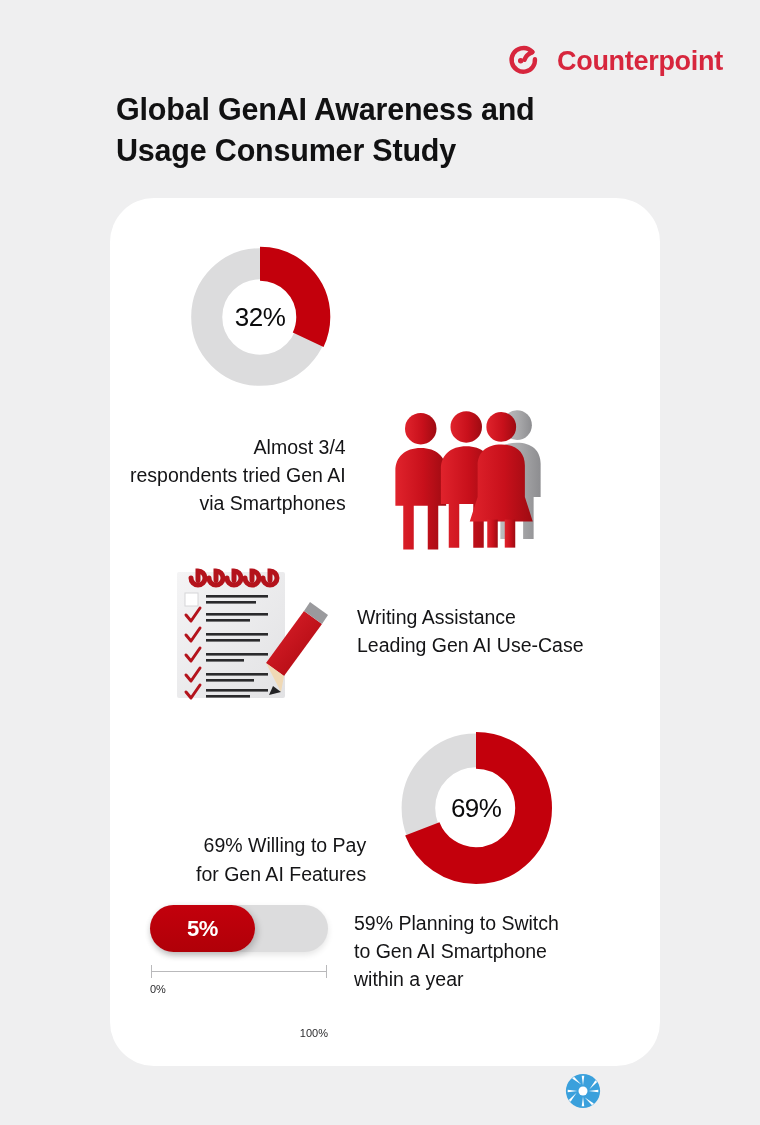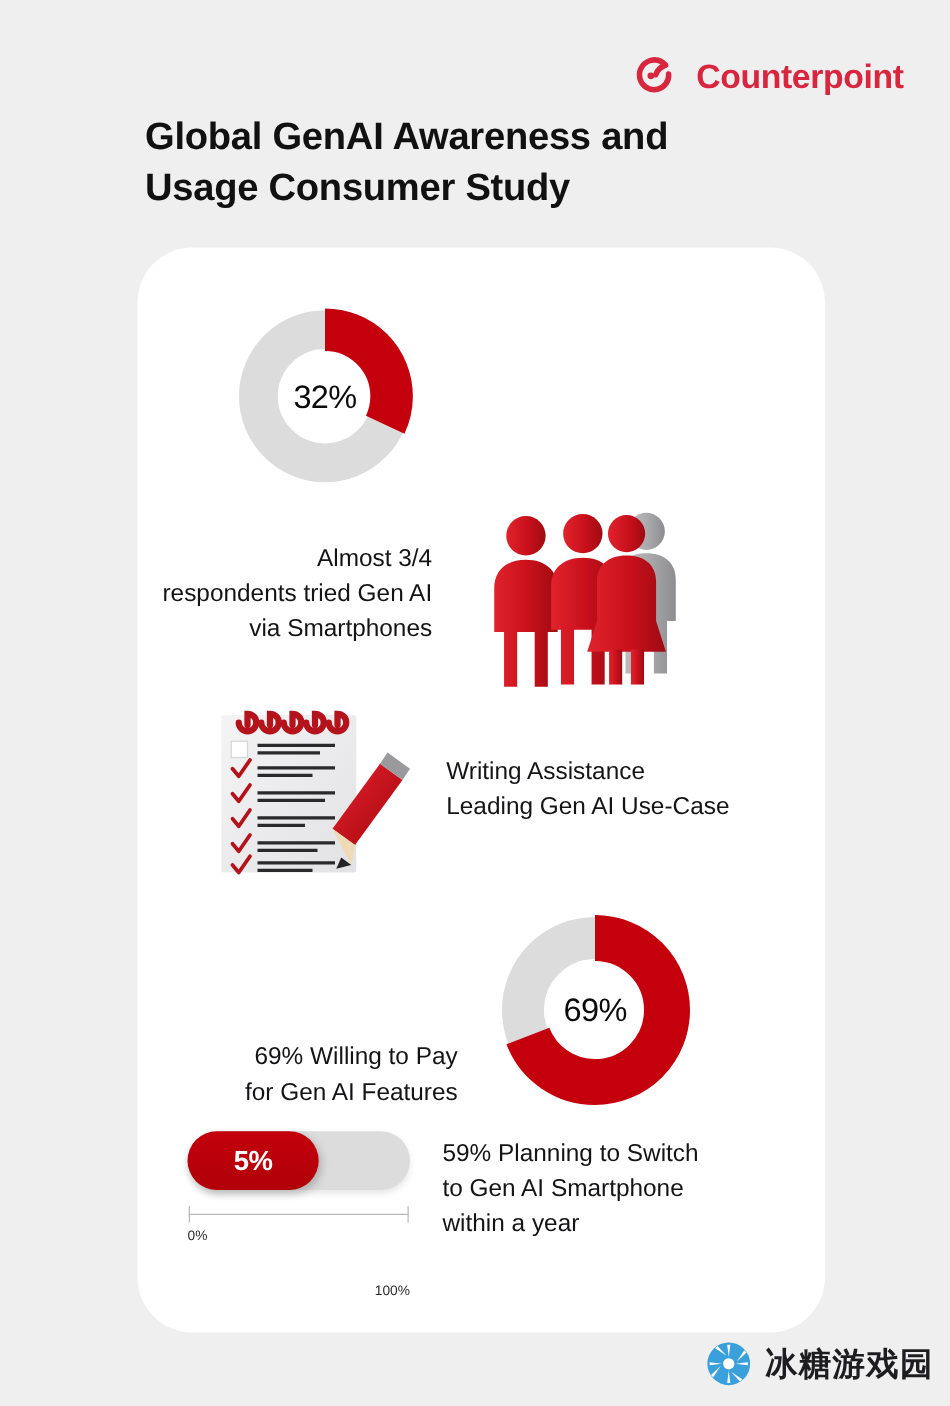--- a/index.html
+++ b/index.html
@@ -368,14 +368,13 @@
       <path d="M18.6 3 h2.8 l-1.4 11 z"></path>
       <path d="M18.6 37 h2.8 l-1.4 -11 z"></path>
       <path d="M3 18.6 v2.8 l11 -1.4 z"></path>
       <path d="M37 18.6 v2.8 l-11 -1.4 z"></path>
       <path d="M8 6.2 l2 -2 l8 8.6 z"></path>
       <path d="M32 33.8 l-2 2 l-8 -8.6 z"></path>
       <path d="M33.8 8 l2 2 l-8.6 8 z"></path>
       <path d="M6.2 32 l-2 -2 l8.6 -8 z"></path>
     </g>
   </svg>
-  <div class="watermark-text">冰糖游戏园</div>
 </div>
 
 </body></html>

